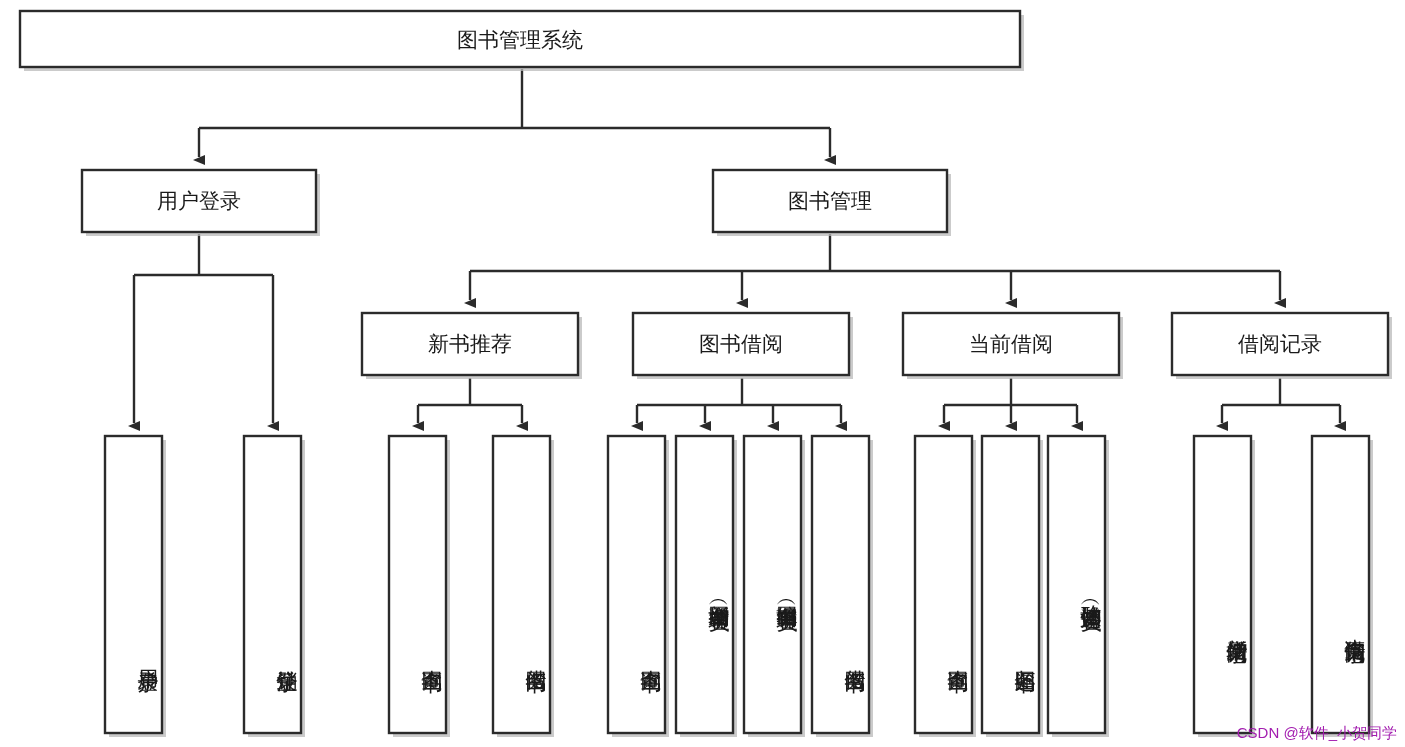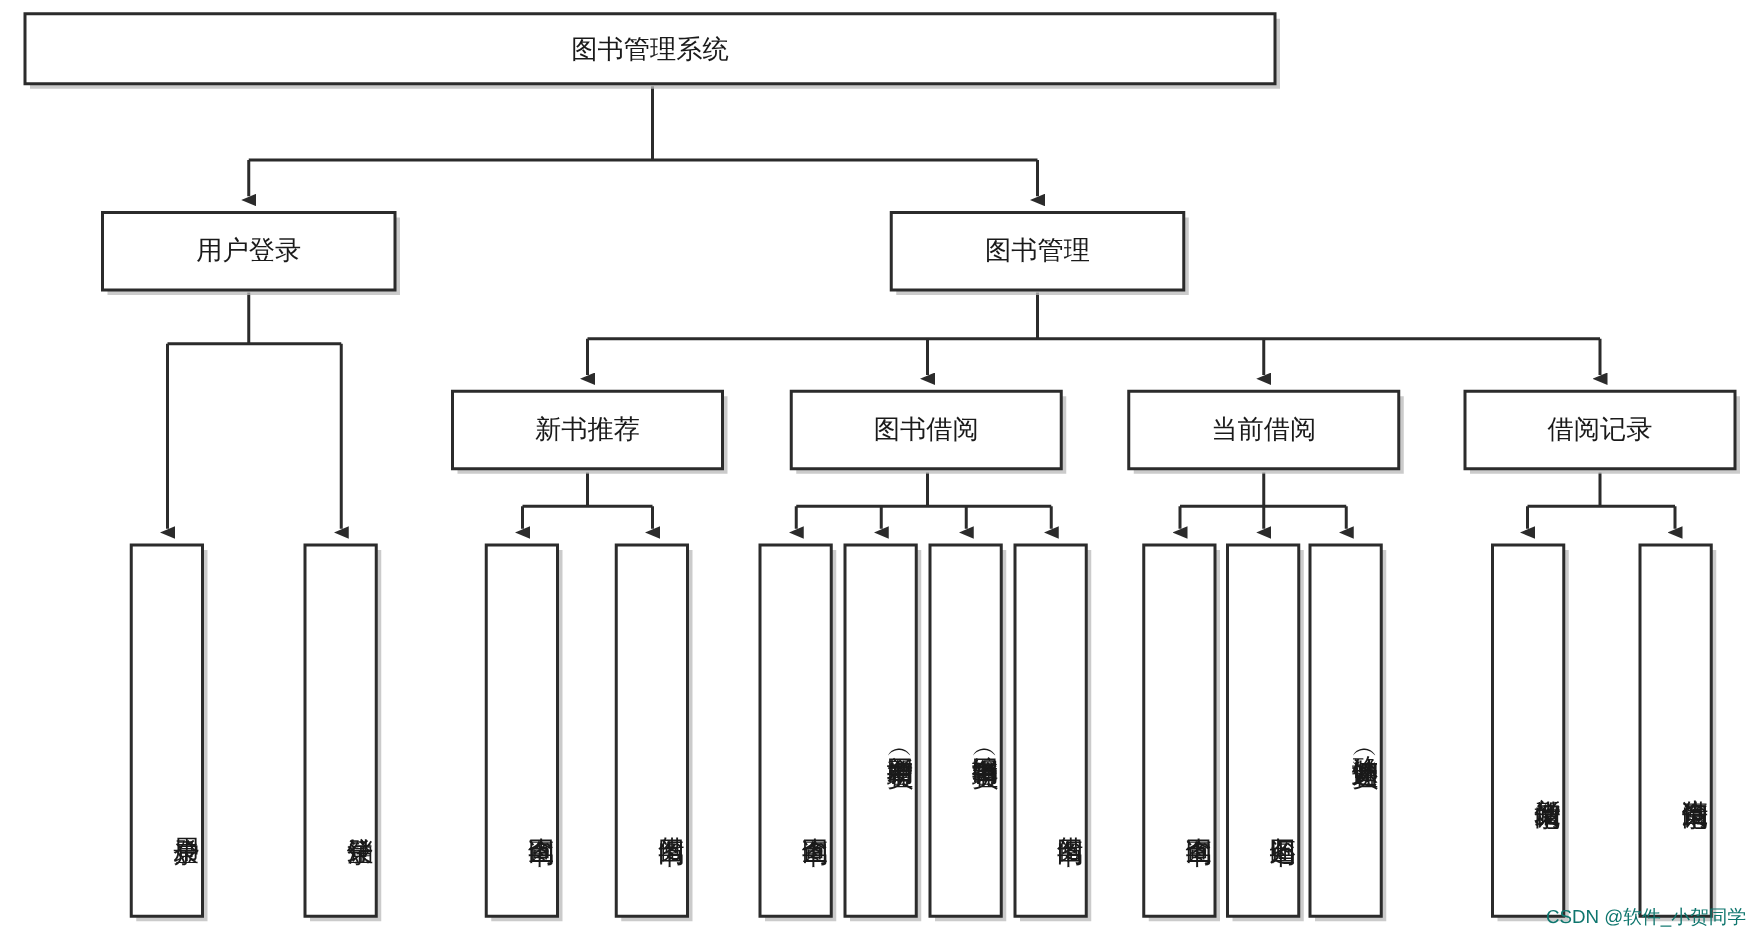--- a/index.html
+++ b/index.html
@@ -59,21 +59,21 @@
     font-size: 21px;
     color: #1a1a1a;
     font-family: "Liberation Sans", "DejaVu Sans", sans-serif;
     pointer-events: none;
   }
   .watermark {
     position: absolute;
     right: 8px;
     bottom: 4px;
     font-size: 15px;
-    color: #0f766e;
+    color: #a21caf;
     font-family: "Liberation Sans", "DejaVu Sans", sans-serif;
     white-space: nowrap;
   }
 </style>
 </head>
 <body>
 
 <div id="diagram-root">
 
   <svg id="flow-canvas" viewBox="0 0 1405 747" xmlns="http://www.w3.org/2000/svg">

